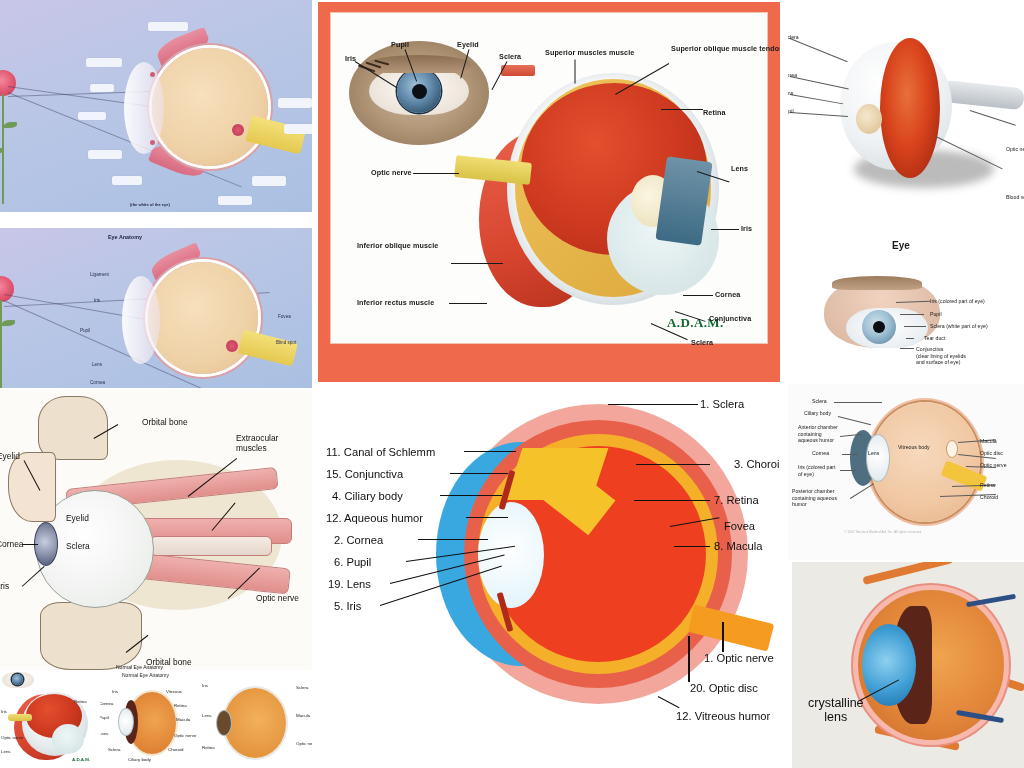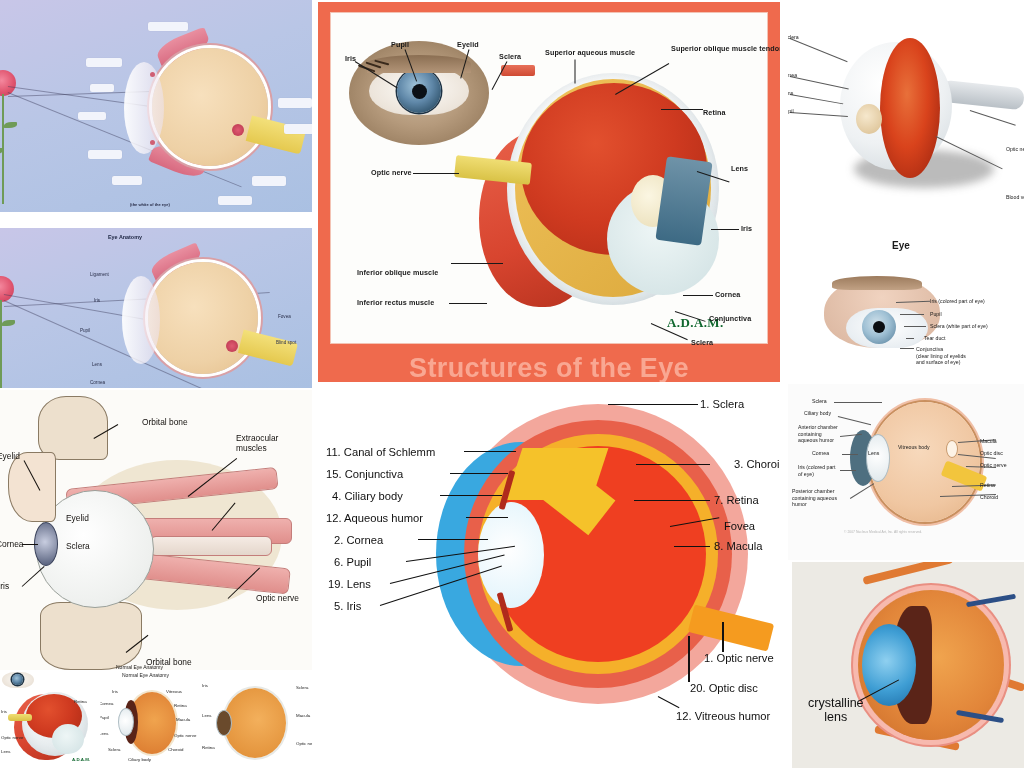--- a/index.html
+++ b/index.html
@@ -236,27 +236,27 @@
     <div class="ad-lens" style="left:300px;top:162px;width:44px;height:52px;"></div>
     <div class="ad-iris" style="left:330px;top:146px;width:46px;height:84px;border-radius:4px;transform:rotate(8deg);"></div>
     <div class="ad-on" style="left:124px;top:146px;width:76px;height:22px;transform:rotate(6deg);"></div>
 
     <div class="adamlogo" style="left:336px;top:302px;">A.D.A.M.</div>
 
     <div class="adamlbl" style="left:14px;top:42px;">Iris</div>
     <div class="adamlbl" style="left:60px;top:28px;">Pupil</div>
     <div class="adamlbl" style="left:126px;top:28px;">Eyelid</div>
     <div class="adamlbl" style="left:168px;top:40px;">Sclera</div>
-    <div class="adamlbl" style="left:214px;top:36px;">Superior aqueous muscle</div>
+    <div class="adamlbl" style="left:214px;top:36px;">Superior muscles muscle</div>
     <div class="adamlbl" style="left:340px;top:32px;">Superior oblique muscle tendon</div>
     <div class="adamlbl" style="left:372px;top:96px;">Retina</div>
     <div class="adamlbl" style="left:40px;top:156px;">Optic nerve</div>
     <div class="adamlbl" style="left:400px;top:152px;">Lens</div>
     <div class="adamlbl" style="left:410px;top:212px;">Iris</div>
-    <div class="adamlbl" style="left:26px;top:256px;">Inferior oblique muscle</div>
+    <div class="adamlbl" style="left:26px;top:229px;">Inferior oblique muscle</div>
     <div class="adamlbl" style="left:26px;top:286px;">Inferior rectus muscle</div>
     <div class="adamlbl" style="left:384px;top:278px;">Cornea</div>
     <div class="adamlbl" style="left:378px;top:302px;">Conjunctiva</div>
     <div class="adamlbl" style="left:360px;top:326px;">Sclera</div>
 
     <div class="ldr" style="left:24px;top:48px;width:50px;transform:rotate(32deg);"></div>
     <div class="ldr" style="left:74px;top:36px;width:34px;transform:rotate(70deg);"></div>
     <div class="ldr" style="left:138px;top:36px;width:30px;transform:rotate(106deg);"></div>
     <div class="ldr" style="left:176px;top:48px;width:32px;transform:rotate(118deg);"></div>
     <div class="ldr" style="left:244px;top:46px;width:24px;transform:rotate(90deg);"></div>
@@ -264,21 +264,20 @@
     <div class="ldr" style="left:330px;top:96px;width:42px;transform:rotate(0deg);"></div>
     <div class="ldr" style="left:82px;top:160px;width:46px;transform:rotate(0deg);"></div>
     <div class="ldr" style="left:366px;top:158px;width:34px;transform:rotate(18deg);"></div>
     <div class="ldr" style="left:380px;top:216px;width:28px;transform:rotate(0deg);"></div>
     <div class="ldr" style="left:120px;top:250px;width:52px;transform:rotate(0deg);"></div>
     <div class="ldr" style="left:118px;top:290px;width:38px;transform:rotate(0deg);"></div>
     <div class="ldr" style="left:352px;top:282px;width:30px;transform:rotate(0deg);"></div>
     <div class="ldr" style="left:344px;top:298px;width:32px;transform:rotate(18deg);"></div>
     <div class="ldr" style="left:320px;top:310px;width:40px;transform:rotate(24deg);"></div>
   </div>
-  <div class="adamtitle">Structures of the Eye</div>
 </div>
 
 <div class="panel" id="num">
   <div class="n-sclera" style="left:130px;top:18px;width:300px;height:300px;"></div>
   <div class="n-blue" style="left:118px;top:56px;width:170px;height:224px;"></div>
   <div class="n-chor" style="left:146px;top:34px;width:268px;height:268px;"></div>
   <div class="n-ret" style="left:160px;top:48px;width:240px;height:240px;"></div>
   <div class="n-vit" style="left:172px;top:60px;width:216px;height:216px;"></div>
   <div class="n-cil" style="left:196px;top:62px;width:86px;height:52px;transform:skewX(-18deg);"></div>
   <div class="n-cil" style="left:232px;top:92px;width:58px;height:44px;transform:rotate(38deg);"></div>

